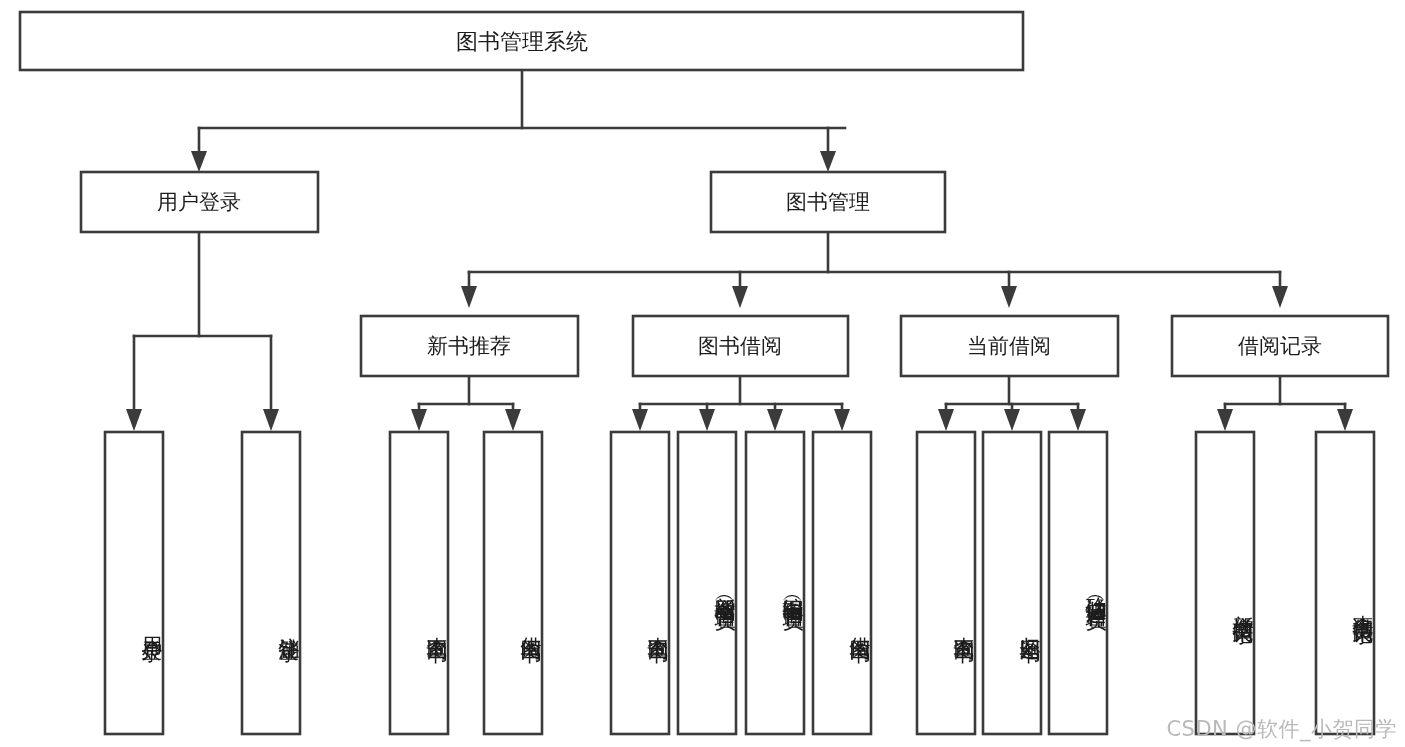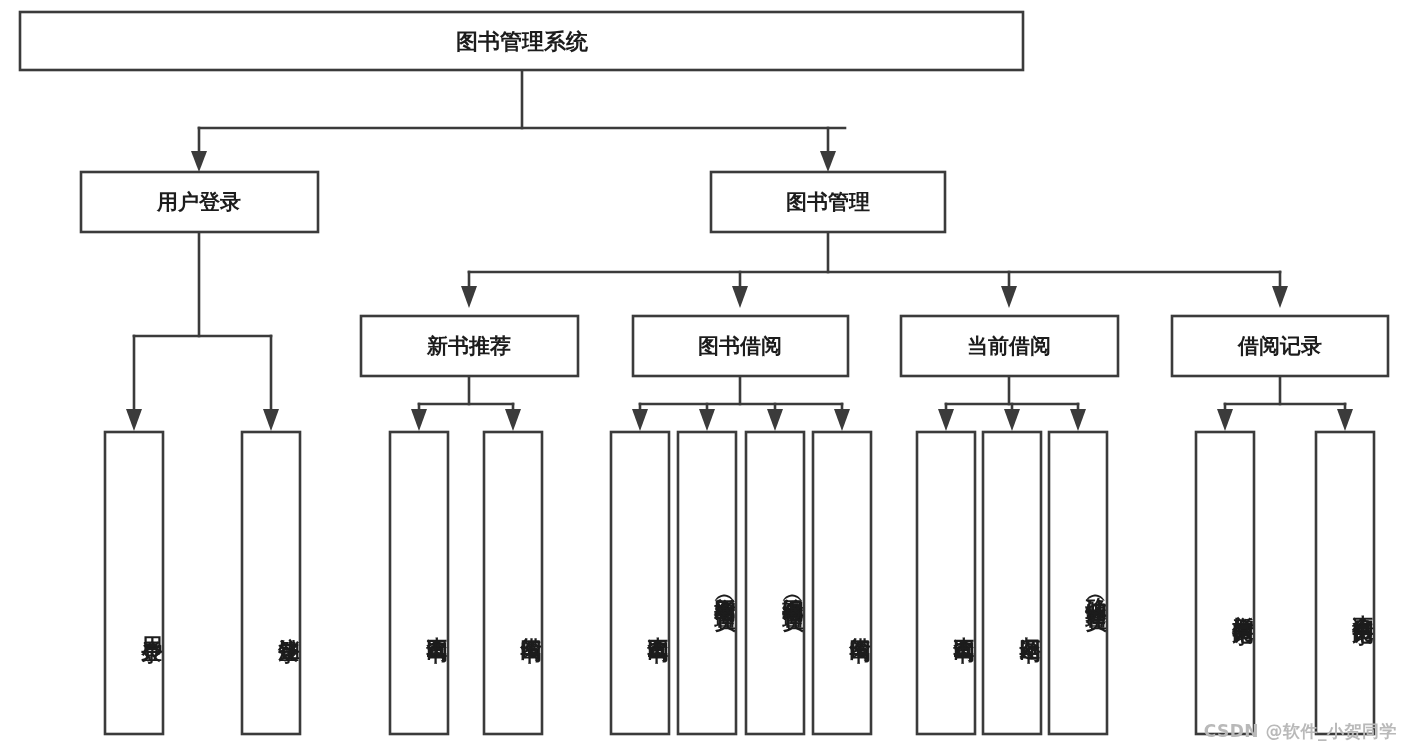--- a/index.html
+++ b/index.html
@@ -9,21 +9,20 @@
   }
   body {
     font-family: "DejaVu Sans", "Liberation Sans", sans-serif;
   }
   #diagram-root {
     position: relative;
     width: 1405px;
     height: 747px;
     background: #ffffff;
     overflow: hidden;
-    font-weight: bold;
   }
   svg#tree-svg {
     position: absolute;
     top: 0;
     left: 0;
     width: 1405px;
     height: 747px;
     display: block;
   }
   .node-box {
@@ -69,21 +68,21 @@
     display: flex;
     align-items: flex-start;
     justify-content: center;
     pointer-events: none;
   }
   .watermark {
     position: absolute;
     right: 8px;
     bottom: 4px;
     font-family: "DejaVu Sans", "Liberation Sans", sans-serif;
-    font-size: 17px;
+    font-size: 21px;
     color: #b9b9b9;
     white-space: nowrap;
     letter-spacing: 0.5px;
   }
 </style>
 </head>
 <body>
 
 <div id="diagram-root">
 

